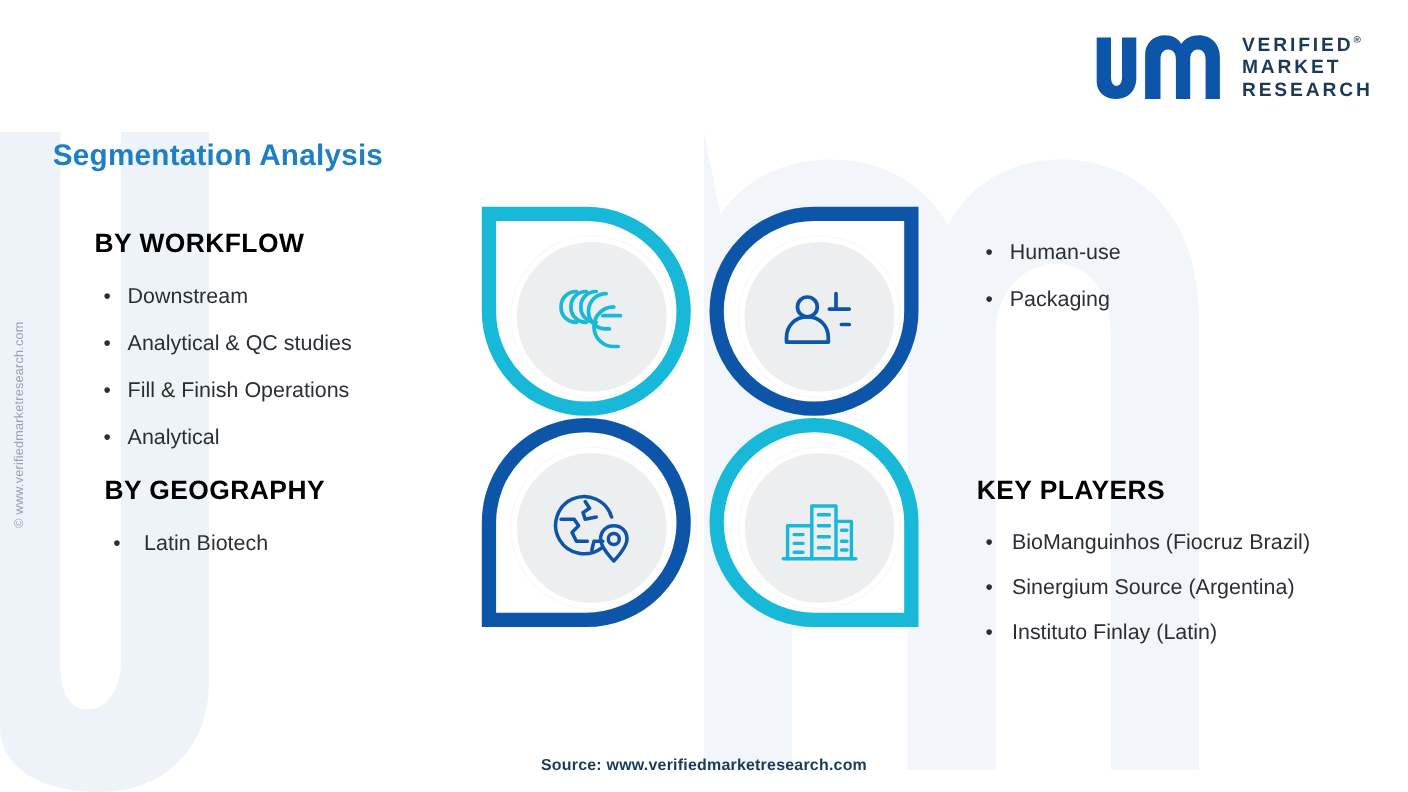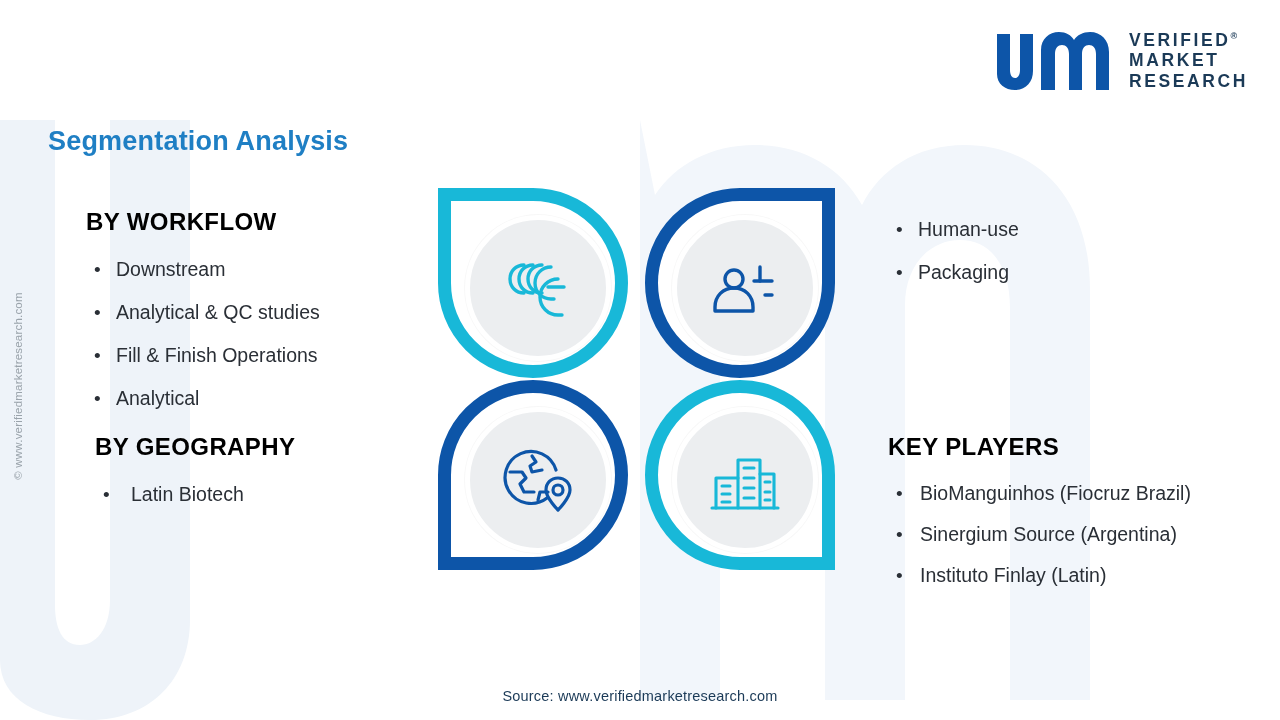--- a/index.html
+++ b/index.html
@@ -216,21 +216,21 @@
   .icon-svg { display: block; }
 
   
   .source {
     position: absolute;
     left: 0;
     right: 0;
     bottom: 16px;
     text-align: center;
     font-size: 14.5px;
-    font-weight: normal;
+    font-weight: bold;
     color: #1b3a57;
     letter-spacing: 0.2px;
   }
 </style>
 </head>
 <body>
 
 <div class="page">
 
   <div class="watermark">

